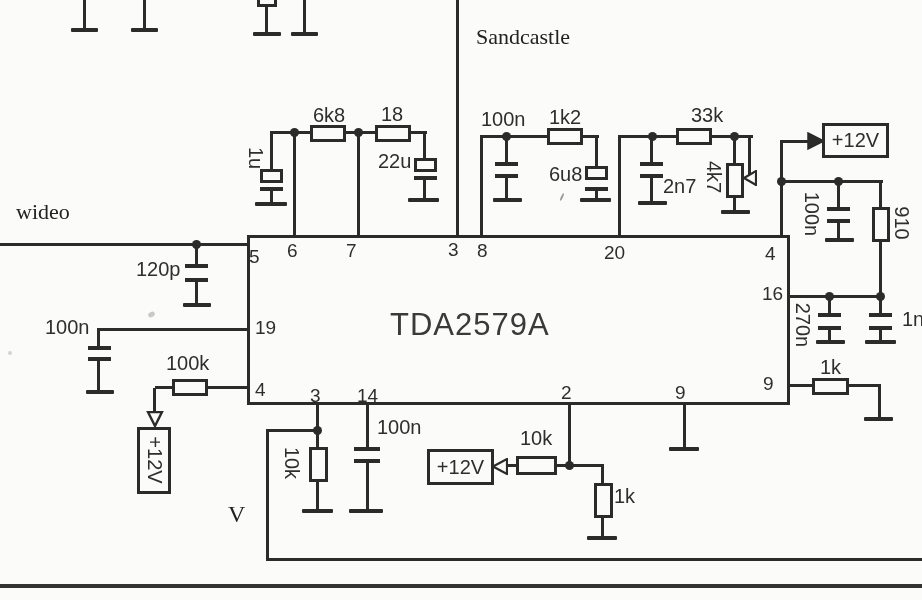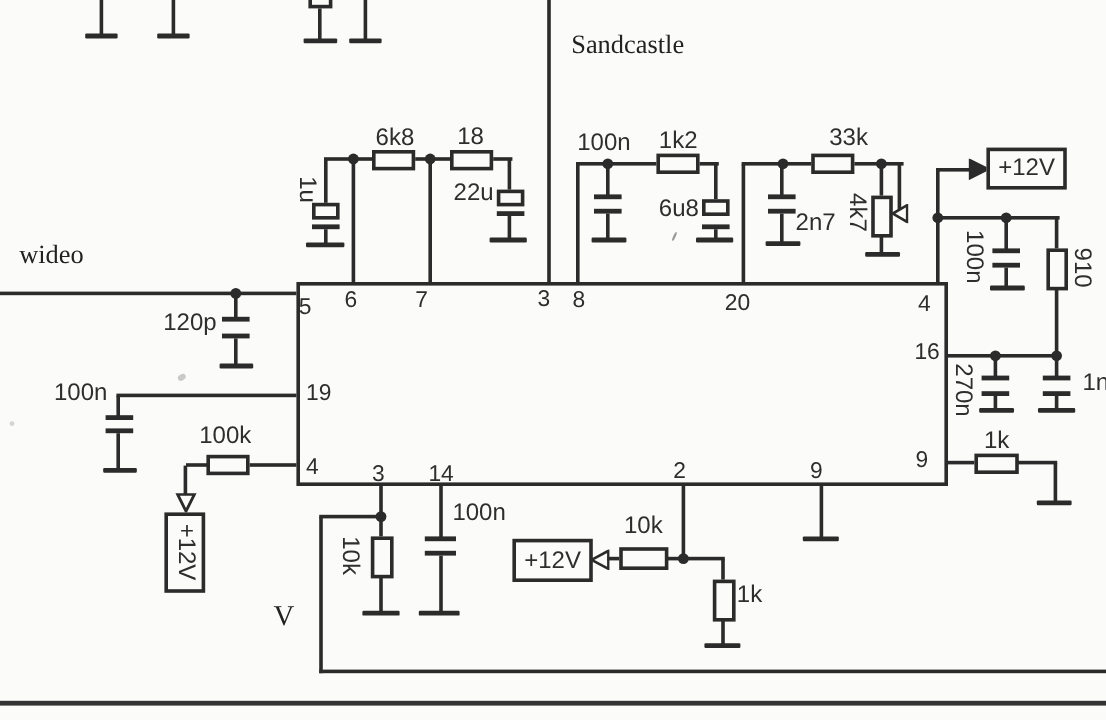--- a/index.html
+++ b/index.html
@@ -78,20 +78,21 @@
     <div class="w" style="left:155px;top:386px;width:19px;height:3px"></div>
     <div class="w" style="left:153px;top:388px;width:3px;height:25px"></div>
   </div>
   <svg class="arr" style="left:146px;top:411px" width="18" height="17">
     <polygon points="2,1 16,1 9,15" fill="#fbfbf9" stroke="#2b2b2b" stroke-width="2.4"></polygon>
   </svg>
   <div class="pwr" style="left:137px;top:427px;width:34px;height:67px"></div>
   <div class="rlbl" style="left:124px;top:449px;width:60px;height:22px">+12V</div>
 
   <div class="icbox" style="left:247px;top:235px;width:543px;height:170px"></div>
+  <div class="icname" style="left:390px;top:309px">TDA2579A</div>
 
   <div class="pin" style="left:249px;top:247px">5</div>
   <div class="pin" style="left:287px;top:241px">6</div>
   <div class="pin" style="left:346px;top:241px">7</div>
   <div class="pin" style="left:448px;top:240px">3</div>
   <div class="pin" style="left:477px;top:241px">8</div>
   <div class="pin" style="left:604px;top:243px">20</div>
   <div class="pin" style="left:765px;top:244px">4</div>
   <div class="pin" style="left:762px;top:284px">16</div>
   <div class="pin" style="left:763px;top:374px">9</div>

